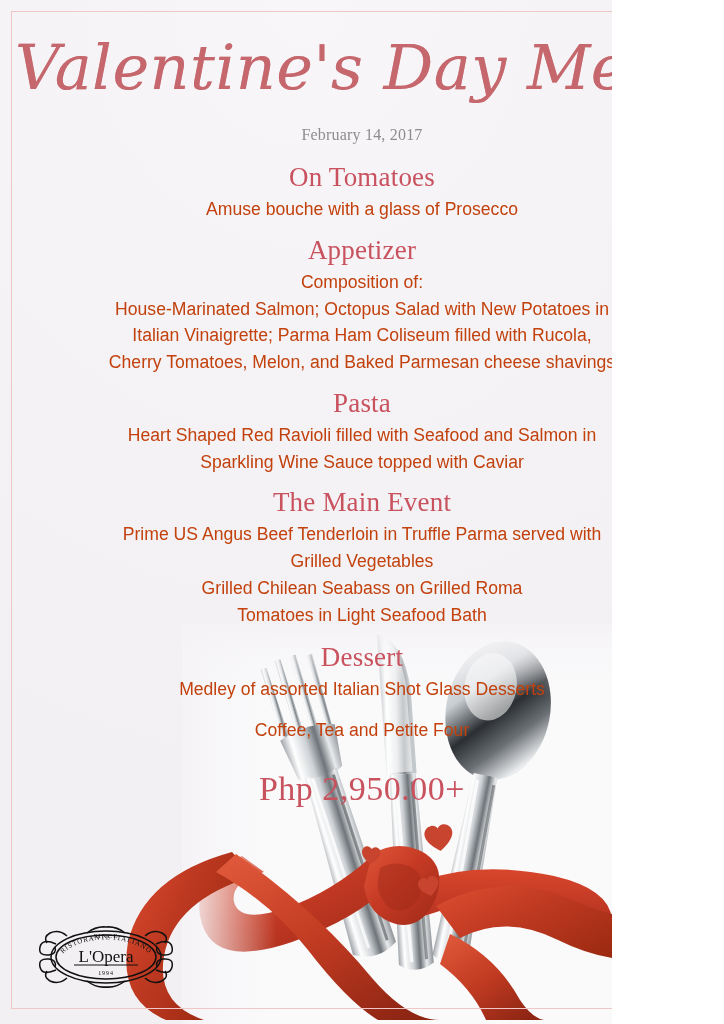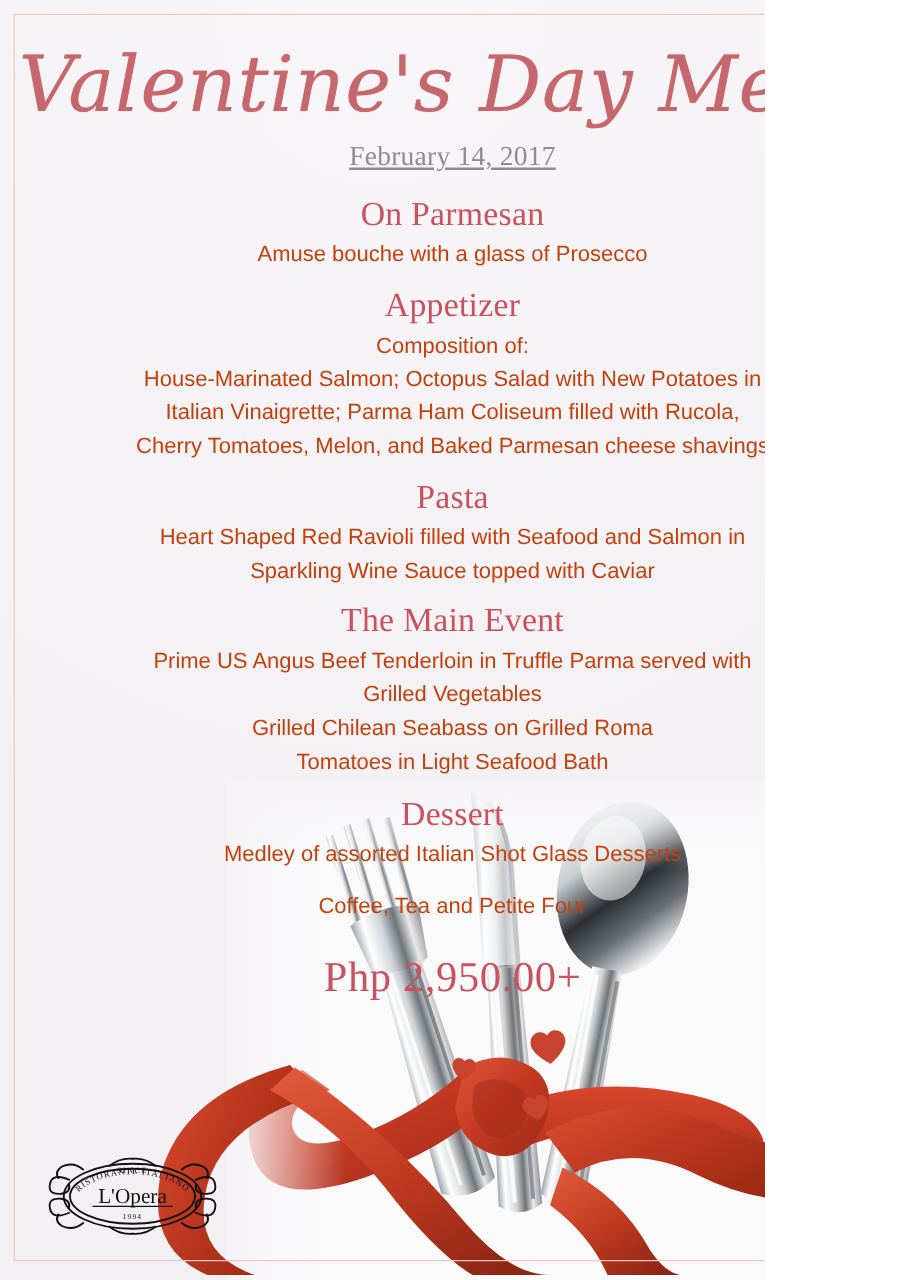--- a/index.html
+++ b/index.html
@@ -54,24 +54,23 @@
     font-size: 62px;
     line-height: 1.02;
     letter-spacing: 0.5px;
     margin: 0;
     padding-top: 36px;
     text-shadow: 0 0 0.6px rgba(197,103,108,0.55);
   }
   .subtitle {
     font-family: "Liberation Serif", "DejaVu Serif", serif;
     color: #8d8d8d;
-    font-size: 22px;
-    margin: 13px 0 0 0;
+    font-size: 16px;
+    margin: 27px 0 0 0;
     letter-spacing: 0.2px;
-    text-decoration: underline;
   }
   .section {
     margin-top: 14px;
   }
   .section-head {
     font-family: "Liberation Serif", "DejaVu Serif", serif;
     color: #c9525f;
     font-size: 27px;
     font-weight: 400;
     margin: 0 0 3px 0;
@@ -310,21 +309,21 @@
         </svg>
     </div>
   </div>
 
   <div class="content">
 
     <h1 class="title">Valentine's Day Menu</h1>
     <div class="subtitle">February 14, 2017</div>
 
     <div class="section" id="sec-arrival">
-      <h2 class="section-head">On Parmesan</h2>
+      <h2 class="section-head">On Tomatoes</h2>
       <div class="section-body">
         <span class="ln">Amuse bouche with a glass of Prosecco</span>
       </div>
     </div>
 
     <div class="section" id="sec-appetizer">
       <h2 class="section-head">Appetizer</h2>
       <div class="section-body">
         <span class="ln">Composition of:</span>
         <span class="ln">House-Marinated Salmon; Octopus Salad with New Potatoes in</span>

